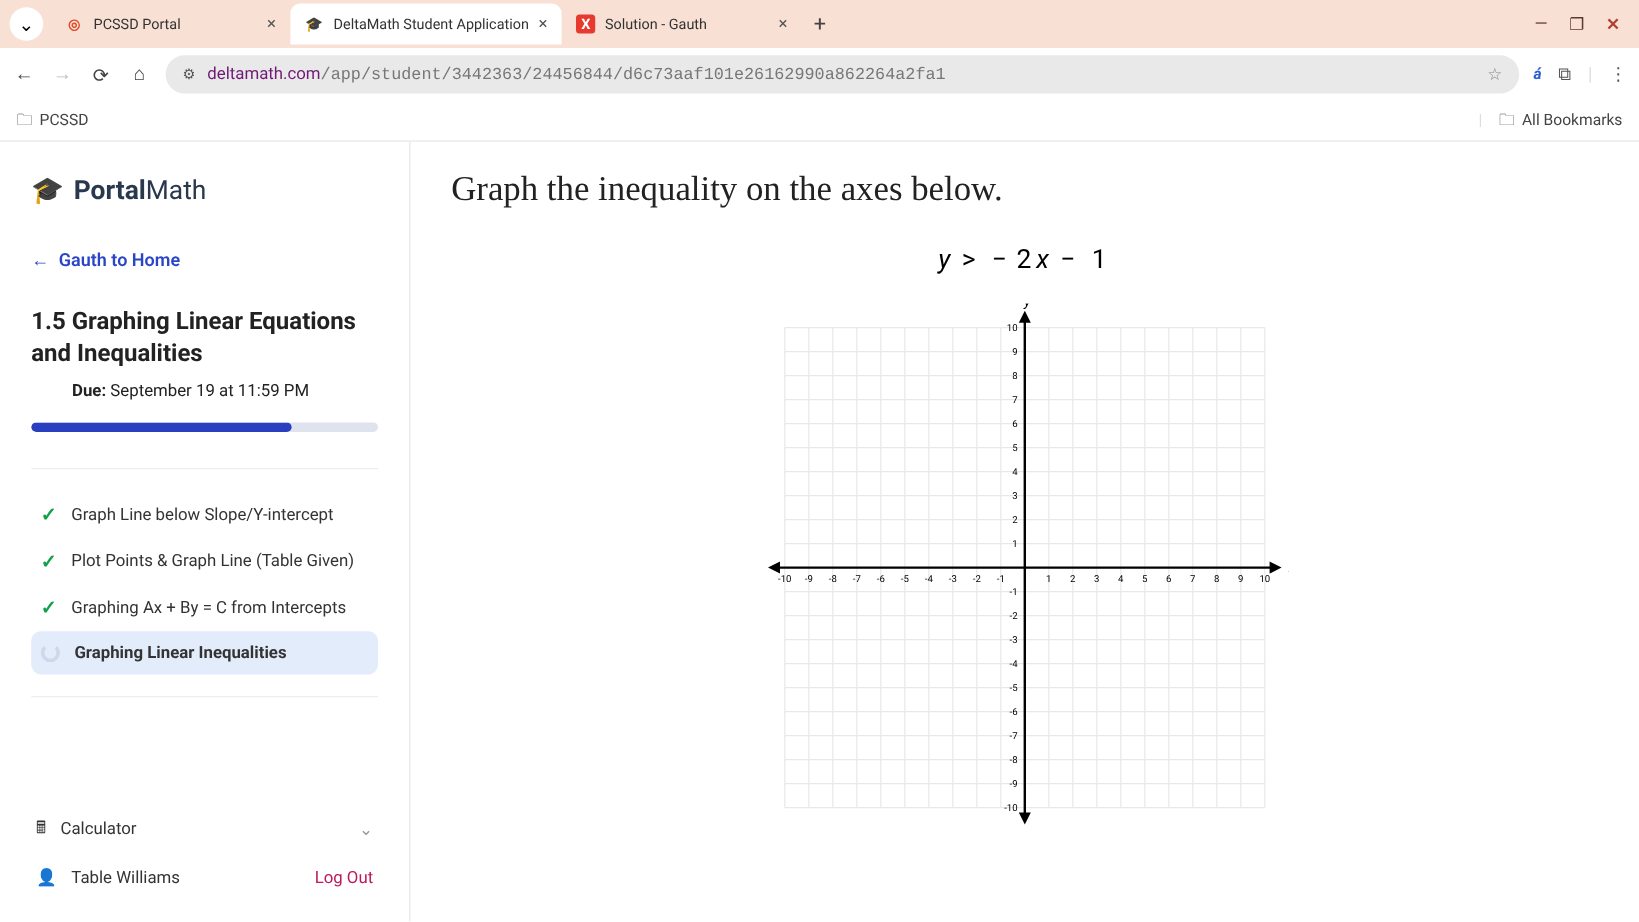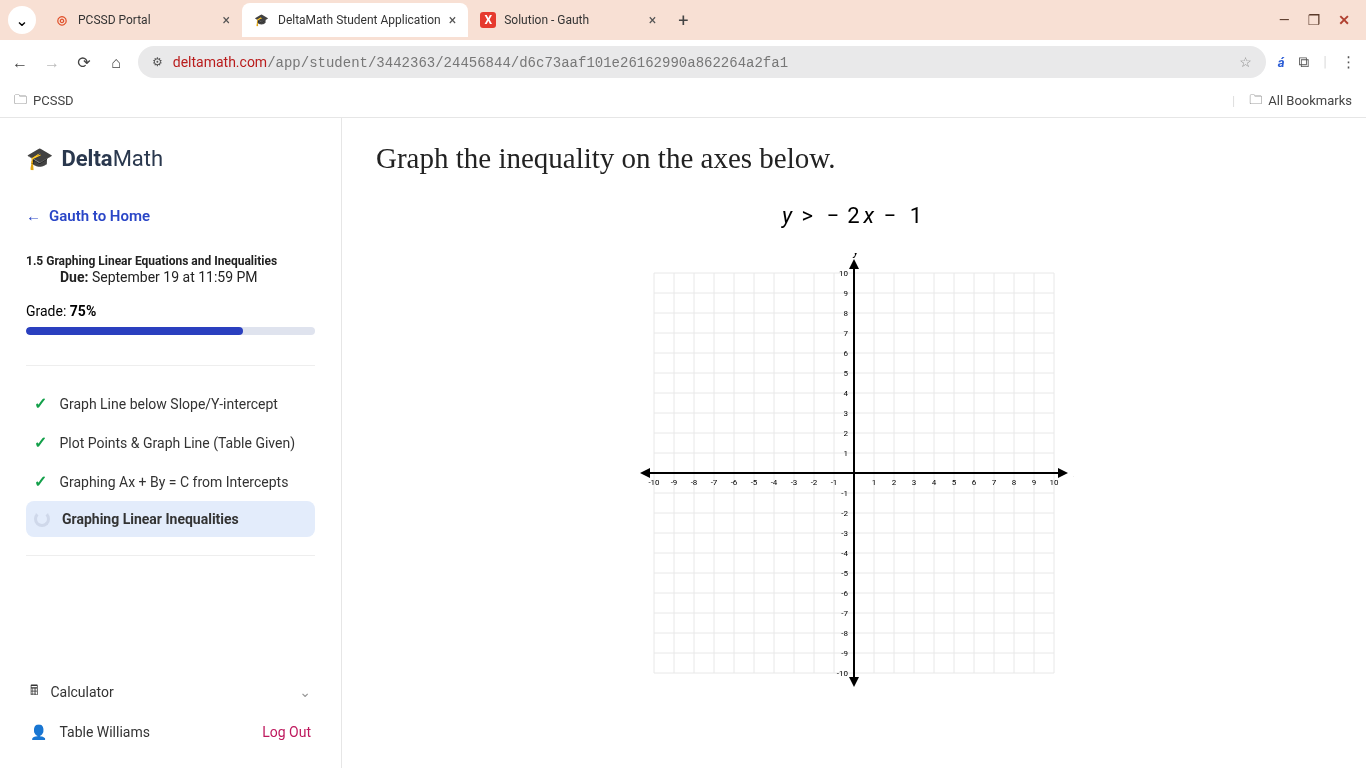--- a/index.html
+++ b/index.html
@@ -14,38 +14,38 @@
 .tab .tab-title { flex: 1; white-space: nowrap; overflow: hidden; text-overflow: ellipsis; }
 .tab .tab-close { font-size: 14px; color: #555; }
 .new-tab { font-size: 18px; color: #444; padding: 0 10px; }
 .window-controls { margin-left: auto; display: flex; gap: 18px; color: #5a3a2a; font-size: 14px; padding-right: 8px;}
 .window-controls .wc-close { color: #b04030; font-weight: bold; }
 
 .toolbar { background: #fff; height: 44px; display: flex; align-items: center; padding: 0 10px; gap: 12px; }
 .nav-btn { color: #444; font-size: 16px; width: 20px; text-align: center; }
 .nav-btn.disabled { color: #bbb; }
 .addr-bar { flex: 1; background: #e9e9ea; border-radius: 18px; height: 32px; display: flex; align-items: center; padding: 0 14px; gap: 10px; font-size: 14px; color: #555; }
-.addr-bar .url-host { color: #b91c1c; }
+.addr-bar .url-host { color: #701a75; }
 .addr-bar .url-path { color: #777; font-family: Liberation Mono, monospace; }
 .addr-star { margin-left: auto; color: #888; }
 .toolbar-right { display: flex; gap: 14px; align-items: center; color: #555; font-size: 15px; }
 .accent-a { color: #2a5cd6; font-weight: bold; font-style: italic; font-size: 13px; }
 
 .bookmarks-bar { background: #fff; height: 34px; border-bottom: 1px solid #e6e6e6; display: flex; align-items: center; padding: 0 14px; font-size: 13px; color: #444; }
 .bookmarks-bar .spacer { flex: 1; }
 .all-bm { display: flex; align-items: center; gap: 6px; }
 
 
 .app { display: flex; height: calc(768px - 40px - 44px - 34px); }
 .sidebar { width: 342px; border-right: 1px solid #e6e6e6; padding: 28px 26px 18px 26px; display: flex; flex-direction: column; }
 .logo { display: flex; align-items: center; gap: 8px; font-size: 22px; color: #2a384e; margin-bottom: 36px; }
 .logo .bold { font-weight: 700; }
 .logo .light { font-weight: 400; }
 .back-home { color: #2a46c7; font-weight: 600; font-size: 15px; display: flex; align-items: center; gap: 8px; margin-bottom: 28px; }
-.assign-title { font-size: 12px; font-weight: 700; color: #222; line-height: 1.35; }
+.assign-title { font-size: 20px; font-weight: 700; color: #222; line-height: 1.35; margin-bottom: 10px;}
 .due { font-size: 14px; color: #222; margin-bottom: 18px; }
 .due b { font-weight: 700; padding-left: 34px; }
 .grade-row { font-size: 14px; margin-bottom: 8px; }
 .grade-row b { font-weight: 700; }
 .progress { width: 100%; height: 8px; background: #dfe3ee; border-radius: 4px; overflow: hidden; margin-bottom: 24px;}
 .progress .fill { height: 100%; background: #2a3fbf; border-radius: 4px; }
 .divider { height: 1px; background: #eee; margin: 6px 0 18px 0; }
 
 .topic { display: flex; align-items: center; gap: 12px; padding: 10px 8px; font-size: 14px; color: #333; border-radius: 8px; }
 .topic.current { background: #e3ecfb; font-weight: 700; }
@@ -128,32 +128,29 @@
   <span class="all-bm">
     <span>🗀</span>
     <span>All Bookmarks</span>
   </span>
 </div>
 
 <div class="app">
   <div class="sidebar">
     <div class="logo">
       <span>🎓</span>
-      <span><span class="bold">Delta</span><span class="light">Math</span></span>
+      <span><span class="bold">Portal</span><span class="light">Math</span></span>
     </div>
     <div class="back-home">
       <span>←</span>
       <span>Gauth to Home</span>
     </div>
     <div class="assign-title">1.5 Graphing Linear Equations and Inequalities</div>
     <div class="due">
       <b>Due:</b> <span>September 19 at 11:59 PM</span>
-    </div>
-    <div class="grade-row">
-      <span>Grade:</span> <b>75%</b>
     </div>
     <div class="progress">
       <div class="fill" id="progress-fill" style="width: 75%;"></div>
     </div>
     <div class="divider"></div>
 
     <div id="topics">
         <div class="topic">
           <span class="check">✓</span>
           <span>Graph Line below Slope/Y-intercept</span>

